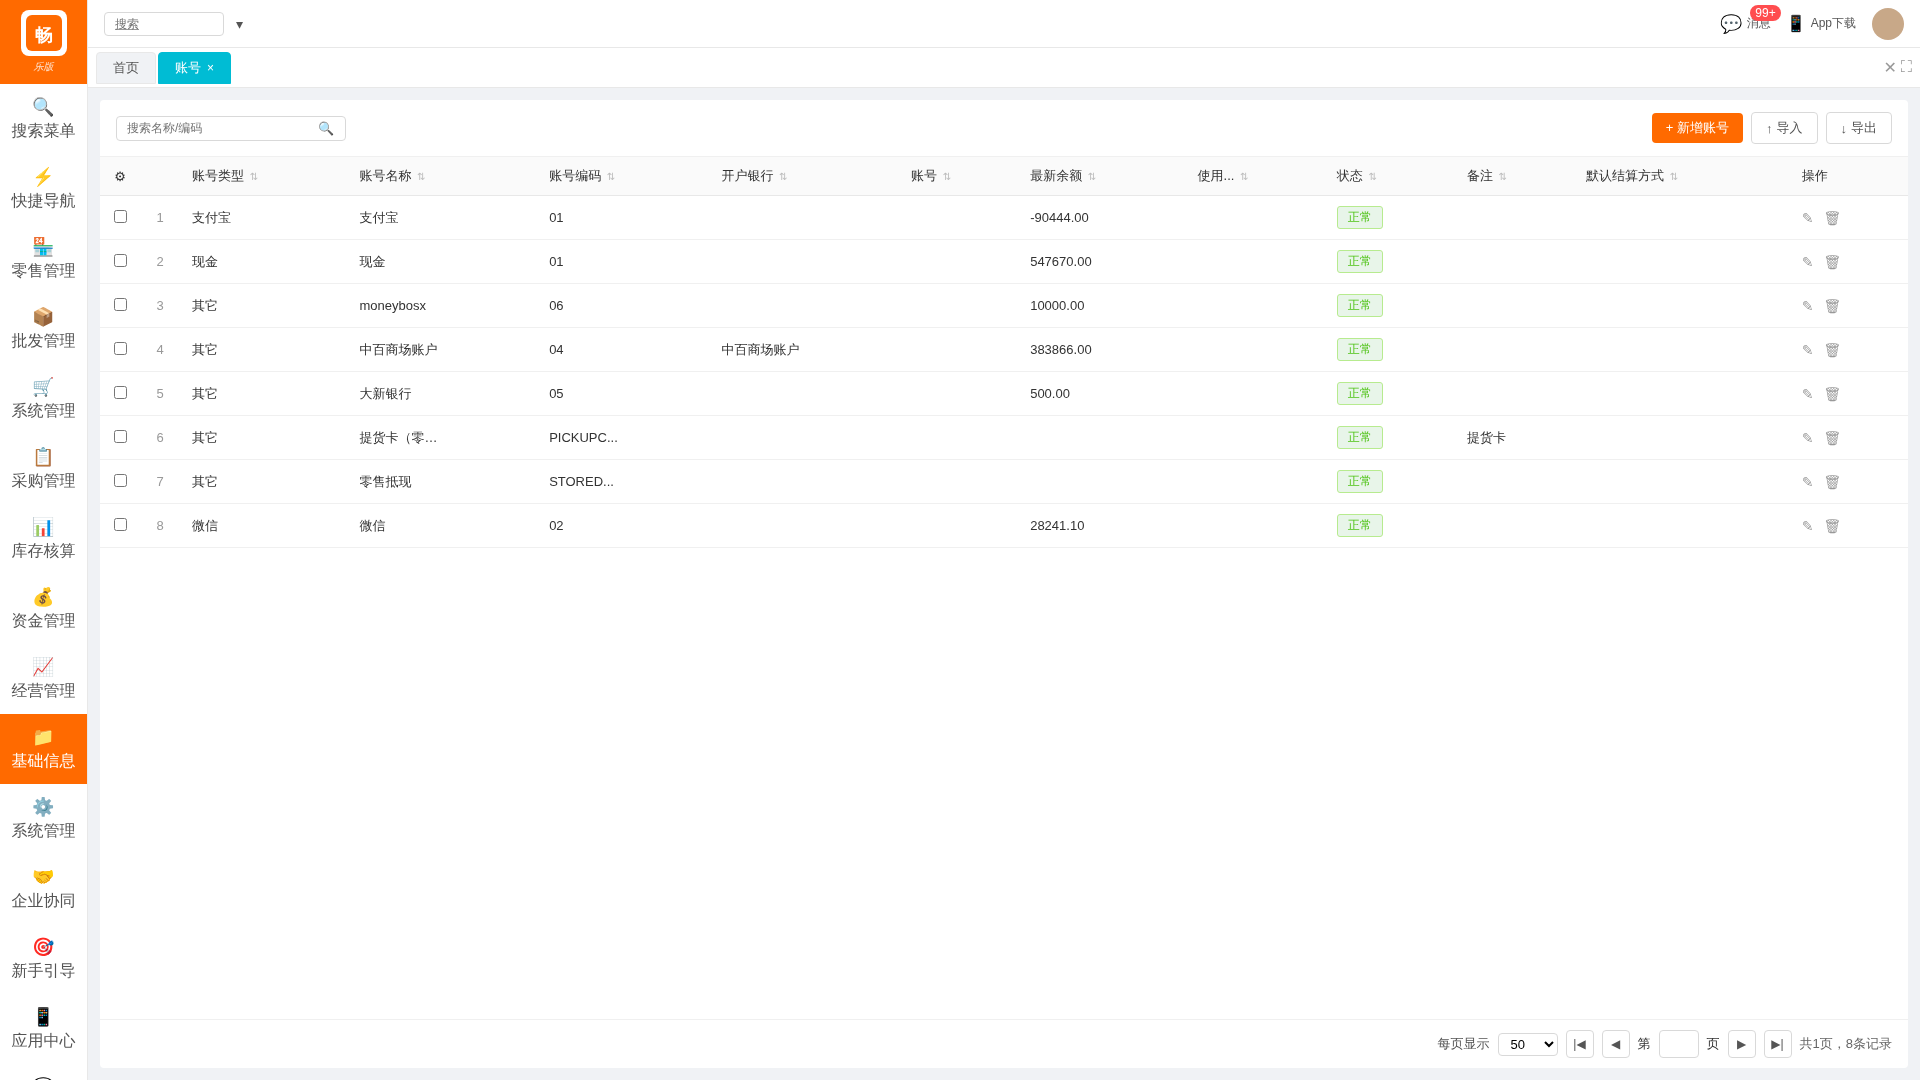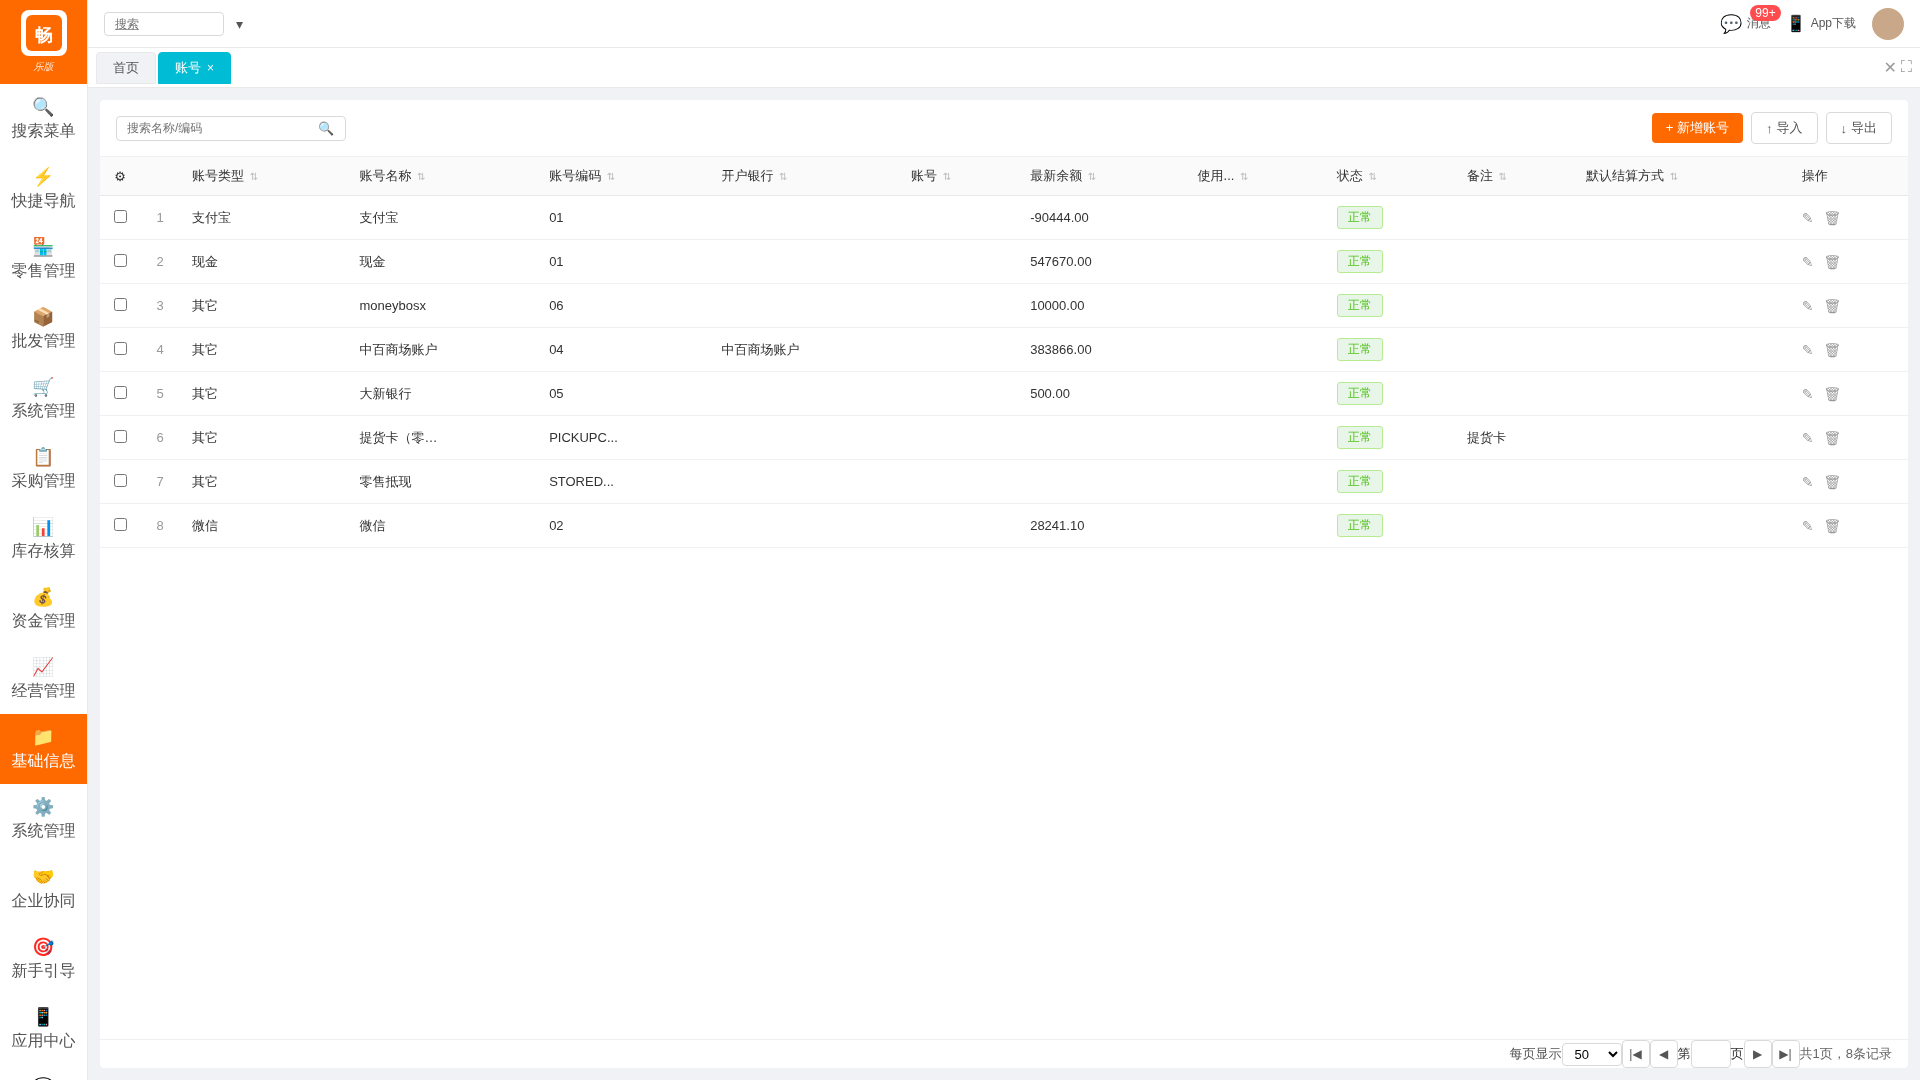--- a/index.html
+++ b/index.html
@@ -219,24 +219,25 @@
       border: 1px solid #b7eb8f;
     }
     .action-icons { display: flex; align-items: center; gap: 10px; }
     .action-icon { cursor: pointer; color: #999; font-size: 14px; }
 
     
     .th-settings { width: 40px; text-align: center; }
 
     
     .pagination {
-      padding: 0 16px;
+      padding: 10px 16px;
       display: flex;
       align-items: center;
       justify-content: flex-end;
+      gap: 8px;
       border-top: 1px solid #f0f0f0;
       font-size: 13px;
       color: #333;
     }
     .pagination-label { color: #555; }
     .page-size-select {
       border: 1px solid #d9d9d9;
       border-radius: 4px;
       padding: 2px 8px;
       font-size: 13px;

